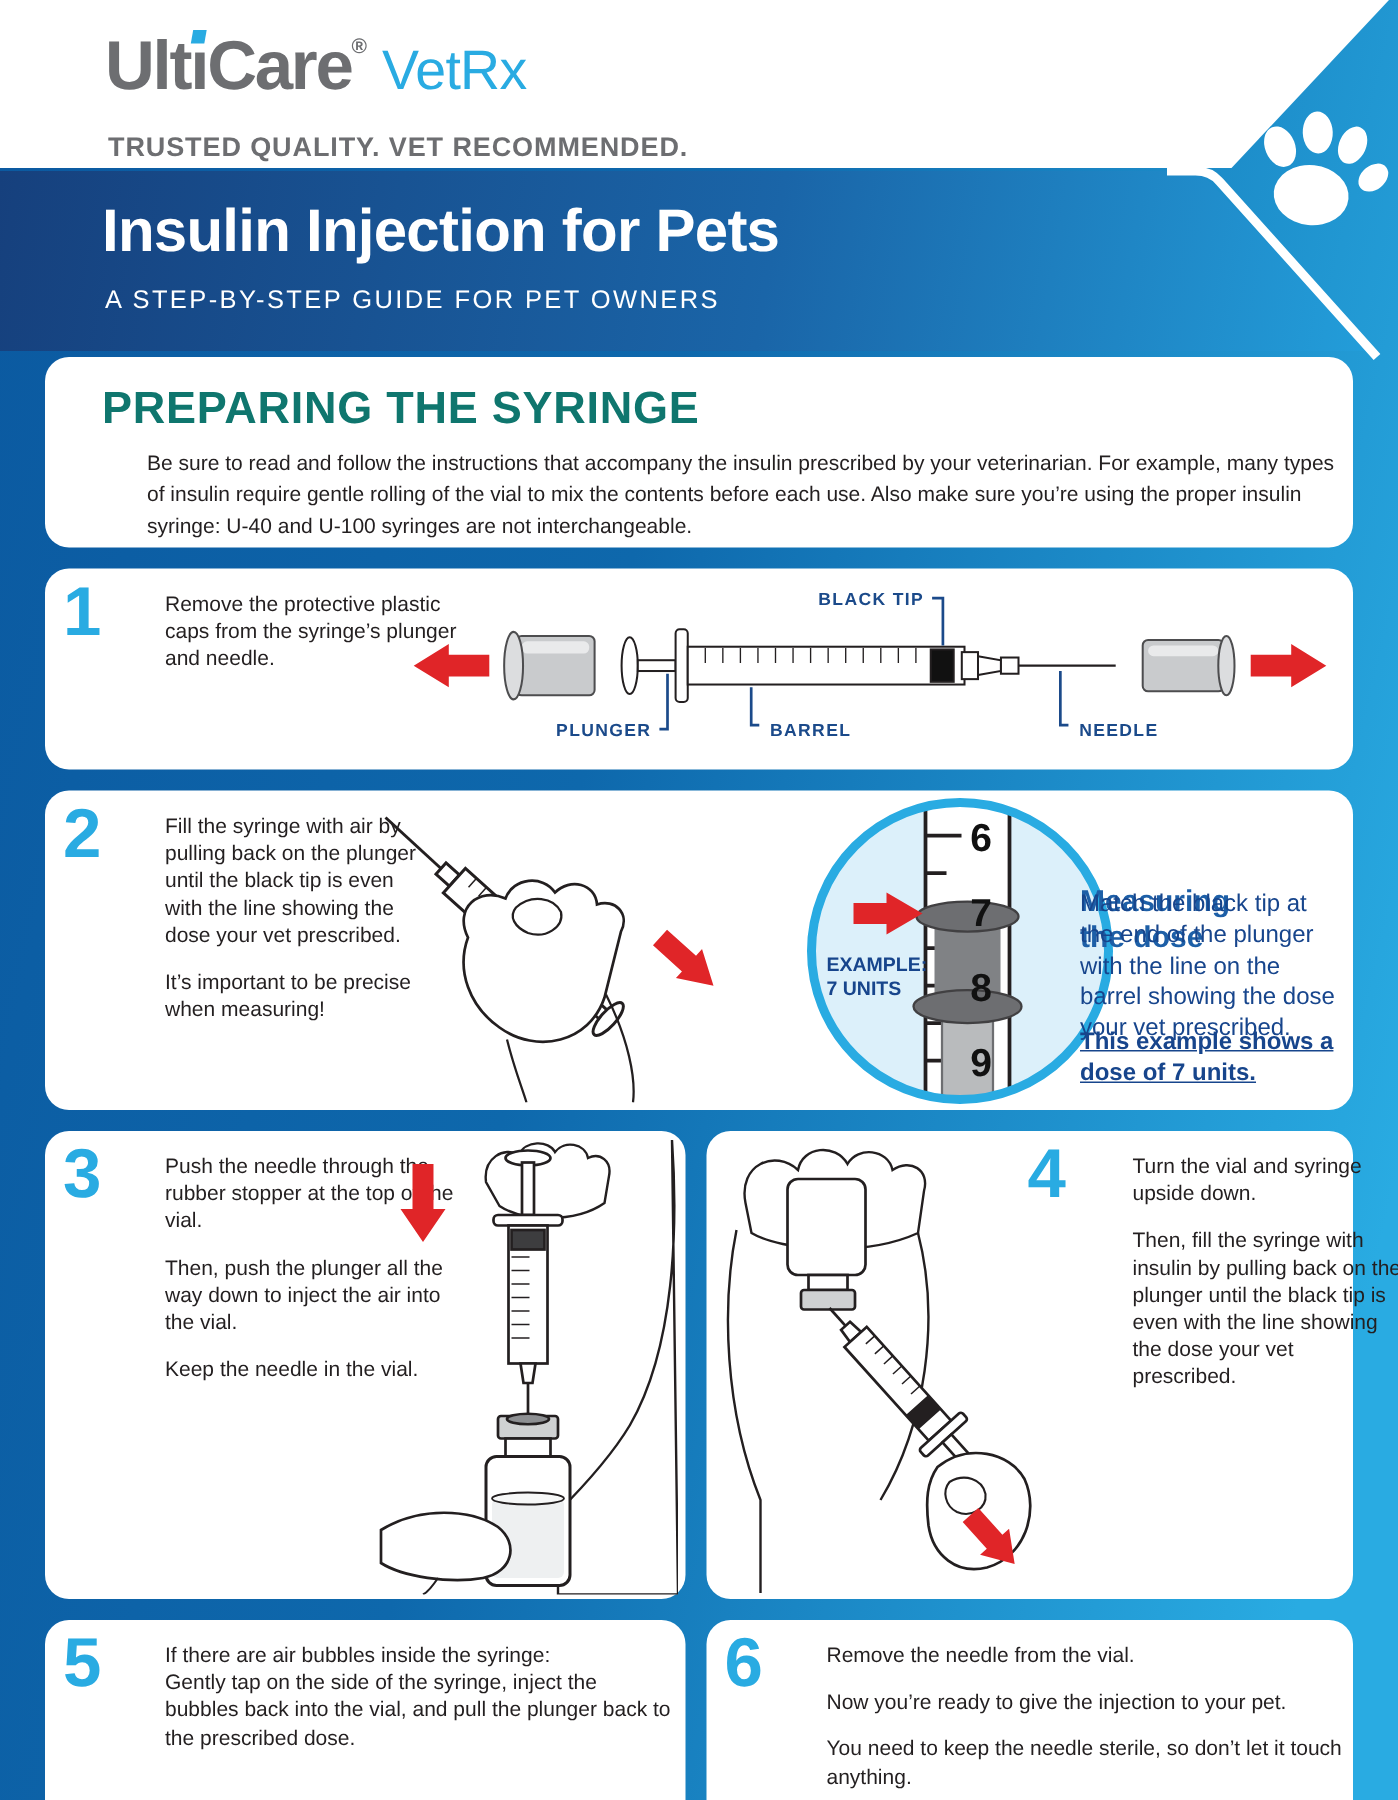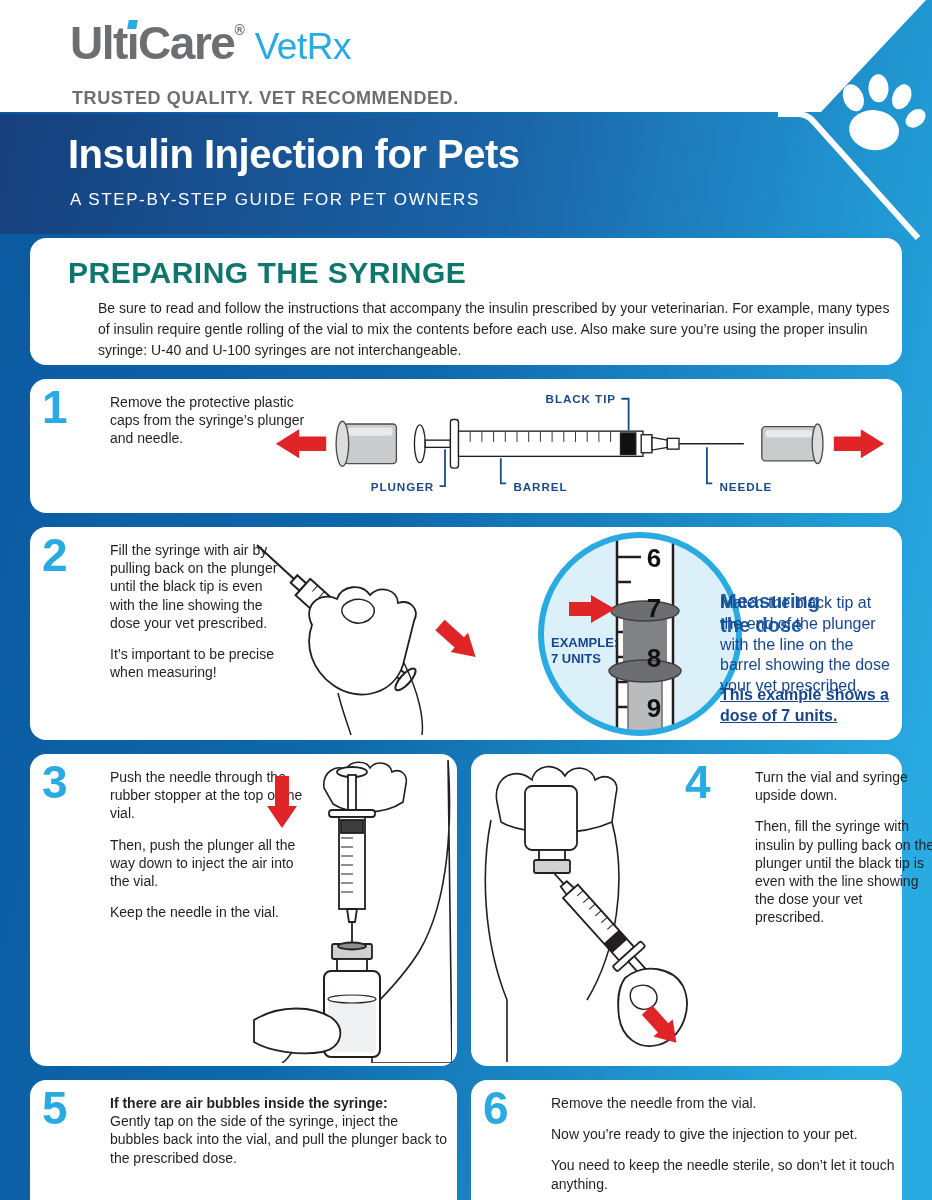--- a/index.html
+++ b/index.html
@@ -30,21 +30,21 @@
   .logo-reg{ font-size:14px; color:#6d6e71; font-weight:bold; vertical-align:24px; }
   .logo-vet{ font-size:37px; color:#29abe2; font-weight:normal; letter-spacing:-0.5px; margin-left:10px; }
   .tagline{ position:absolute; left:72px; top:88px; font-size:18px; font-weight:bold; letter-spacing:0.6px; color:#6d6e71; }
   
   .box{ position:absolute; background:#fff; border-radius:16px; }
   .intro-head{ position:absolute; left:38px; top:18px; font-size:30px; font-weight:bold; color:#0f766e; letter-spacing:0.5px; }
   .intro-body{ position:absolute; left:38px; top:60px; width:800px; font-size:14px; line-height:1.5; color:#231f20;margin-left:30px; }
   .step-num{ position:absolute; color:#29abe2; font-size:46px; font-weight:bold; line-height:0.9; }
   .step-text{ position:absolute; font-size:14px; line-height:1.3; color:#231f20;margin-left:36px; }
   .step-text .para{ margin-bottom:13px; }
-  .step-text .lead{ font-weight:bold; display:block; }
+  .step-text .lead{ font-weight:normal; display:block; }
   .panel-head{ position:absolute; font-size:20px; font-weight:bold; color:#1d5fa7; line-height:1.2; width:125px; }
   .panel-body{ position:absolute; font-size:16px; color:#17458c; line-height:1.3; }
   .panel-body.bold{ font-weight:bold;text-decoration:underline; }
   svg text{ font-family:"Liberation Sans", sans-serif; }
   .lbl{ font-size:13px; font-weight:bold; fill:#1b4a8a; letter-spacing:1px; }
   .ill{ position:absolute; }
 </style>
 </head>
 <body>
 

